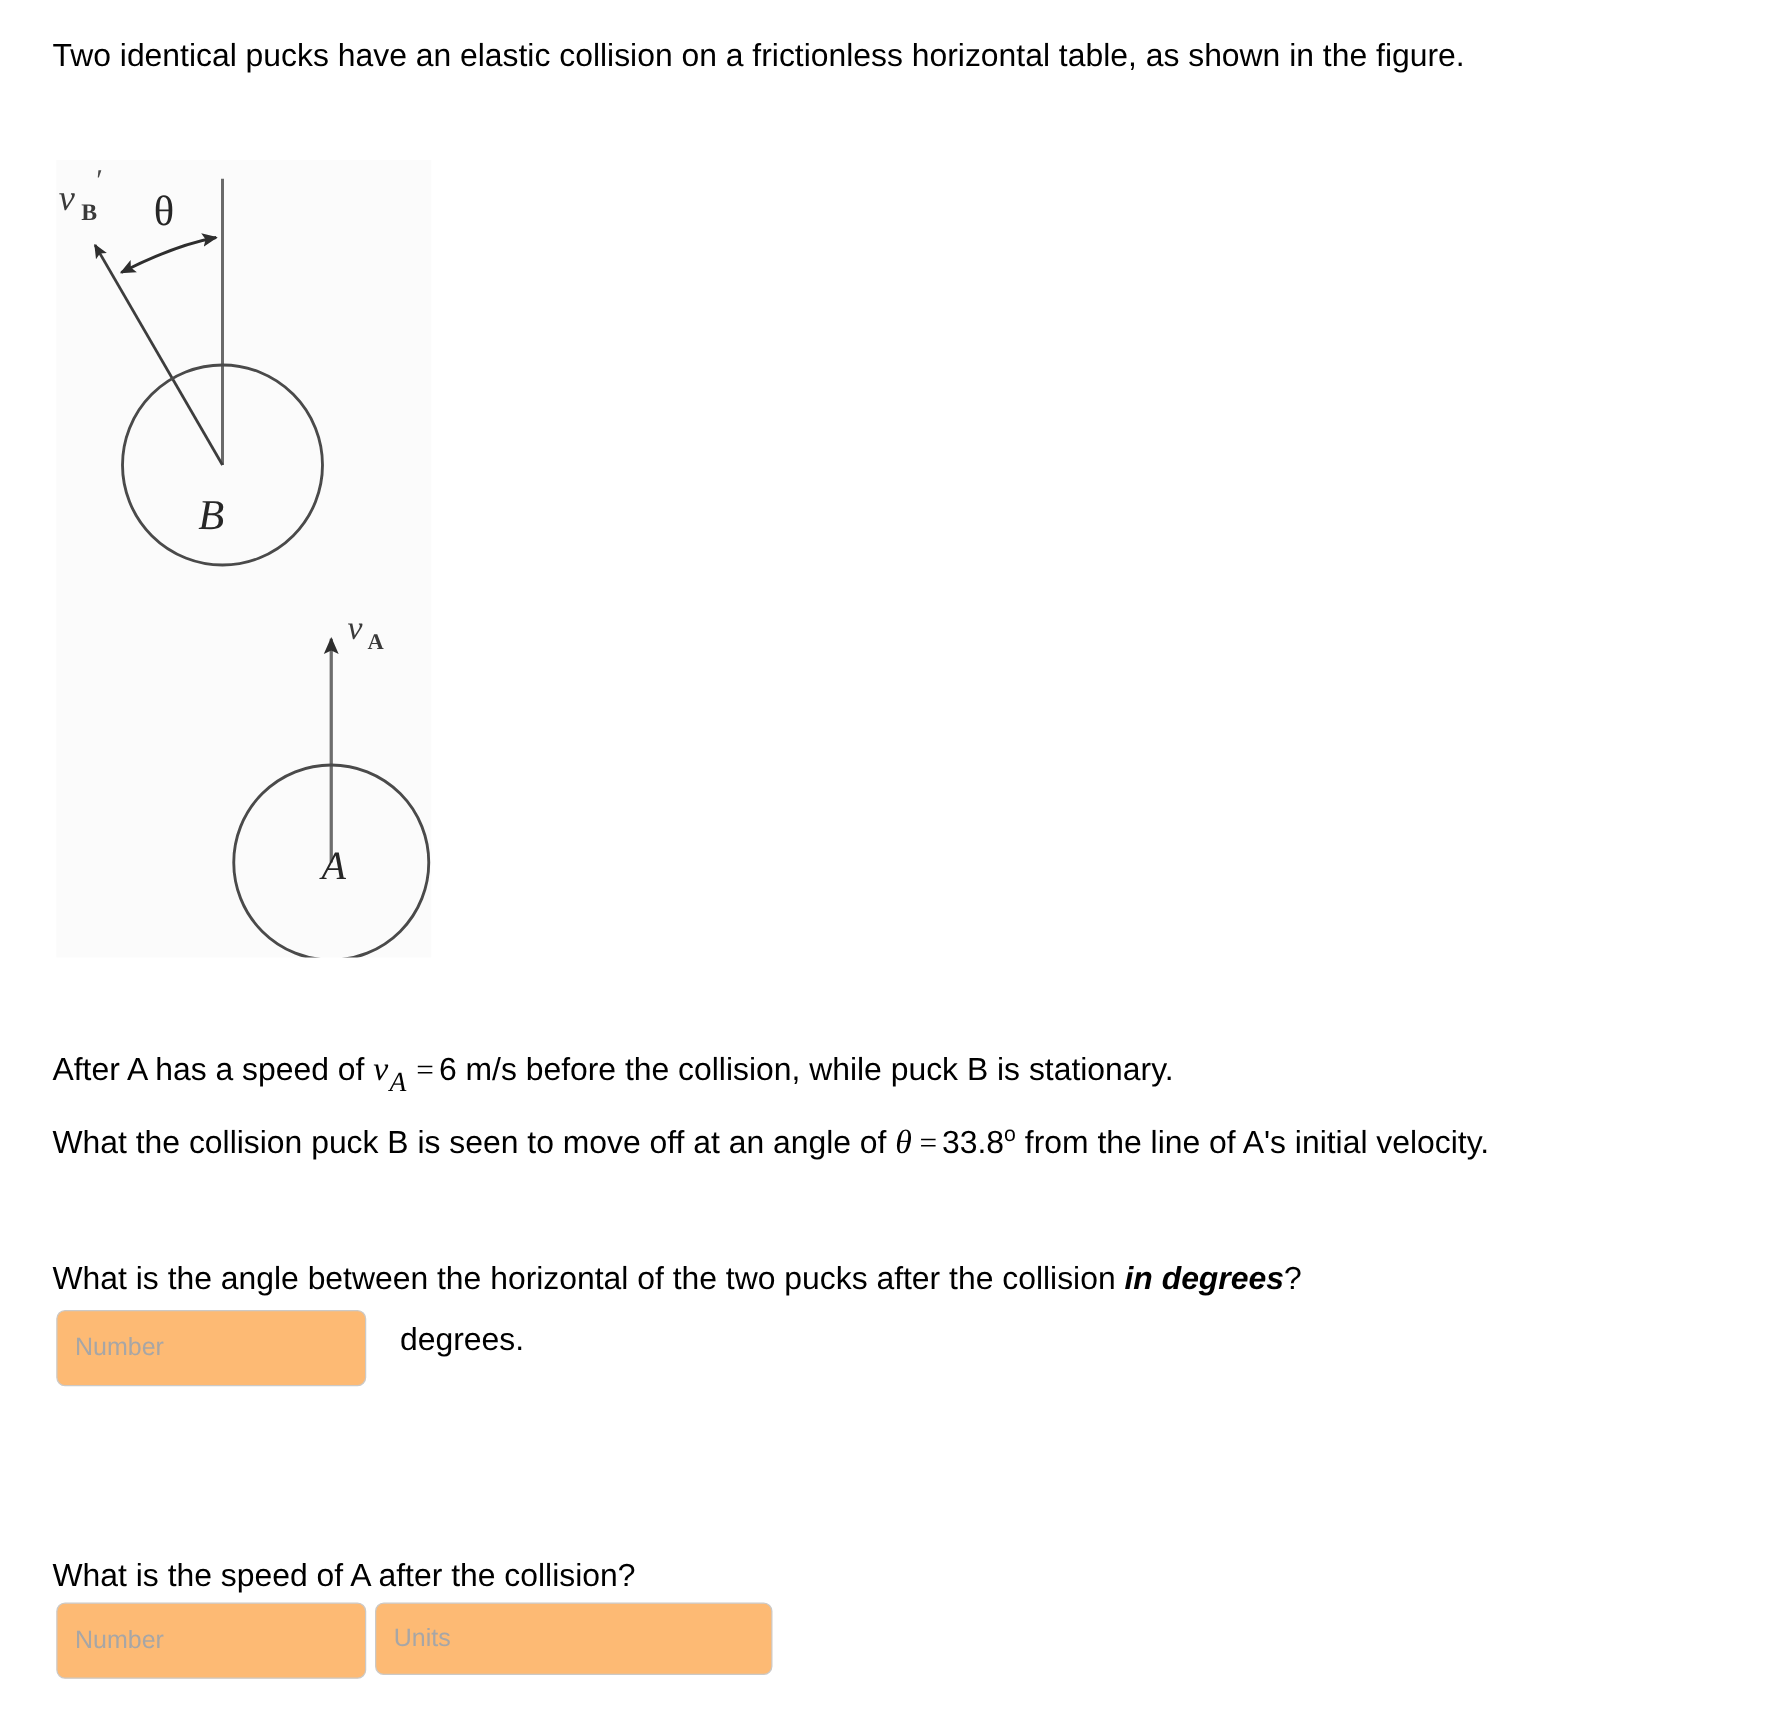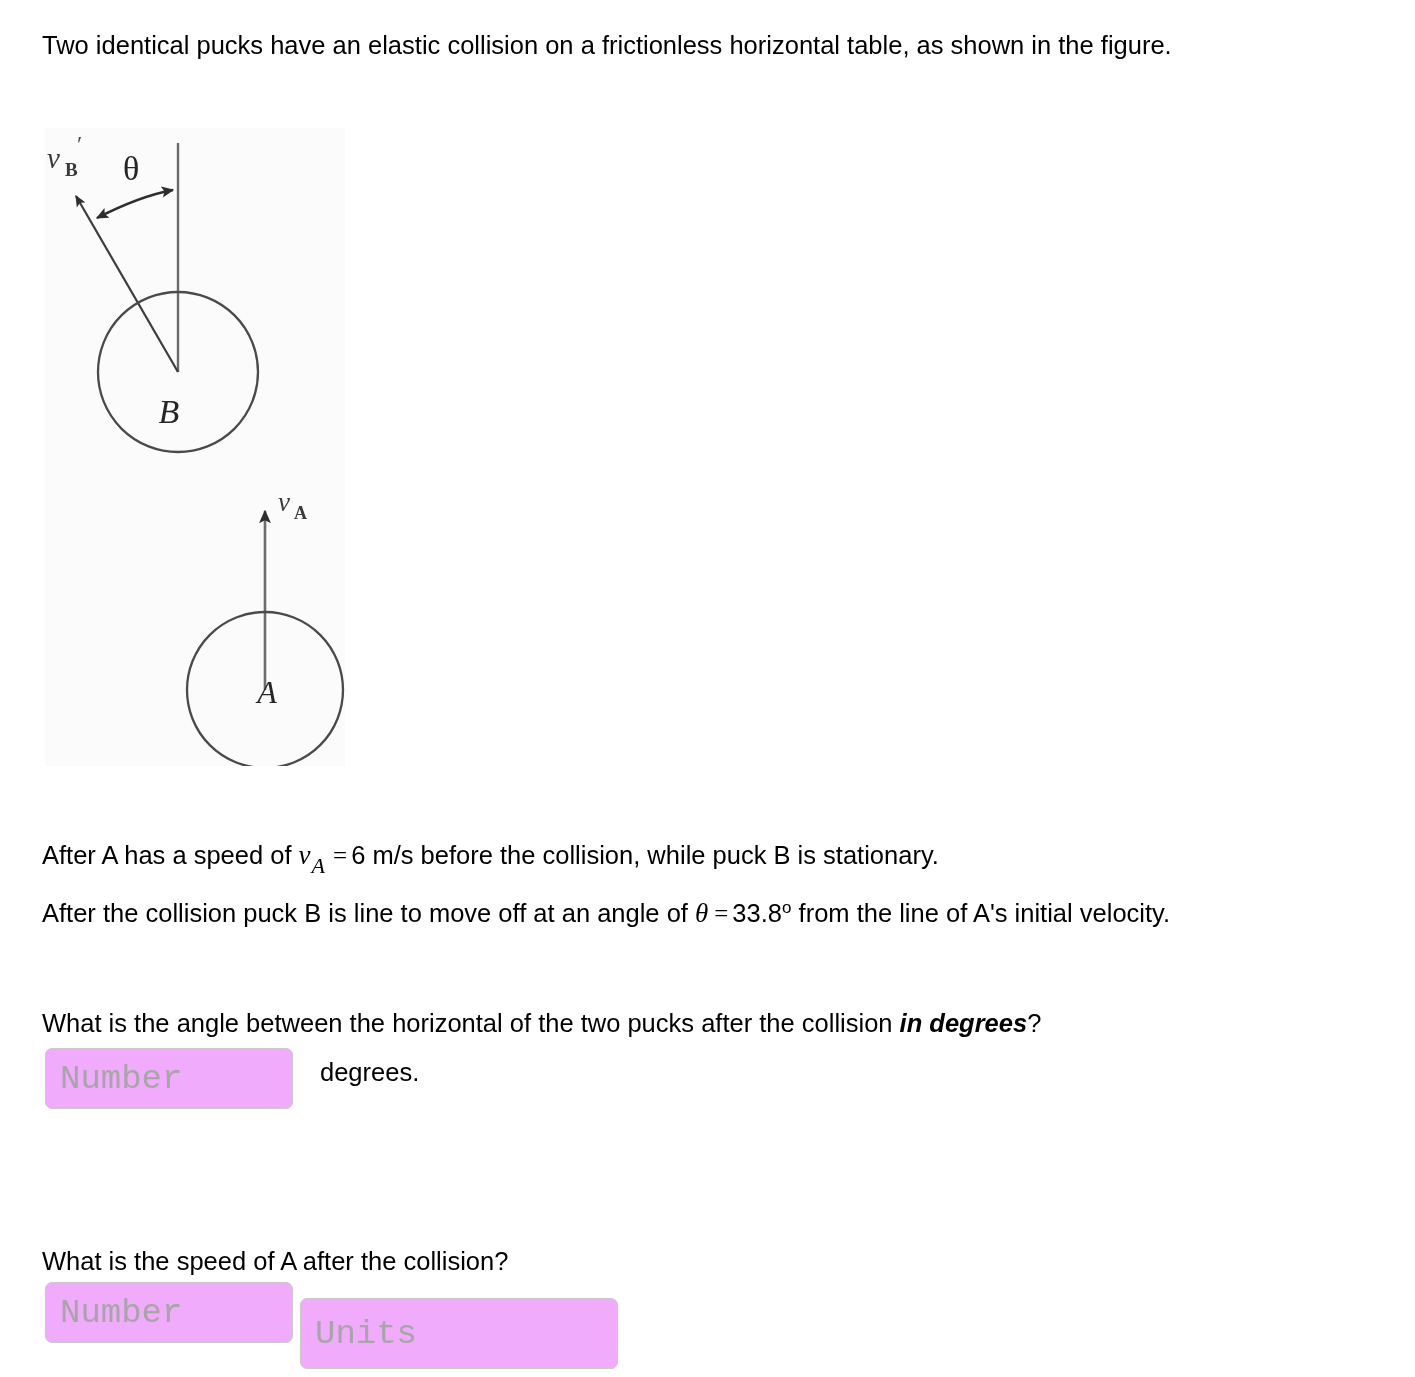--- a/index.html
+++ b/index.html
@@ -77,25 +77,25 @@
     line-height: 0;
   }
 
   
   #q1-text { left: 42px; top: 1007px; }
   #q2-text { left: 42px; top: 1245px; }
   .bold-seg { font-weight: bold; font-style: italic; }
 
   .field {
     position: absolute;
-    background: #f0abfc;
+    background: #fdba74;
     border: 1px solid #ccc9c6;
     border-radius: 7px;
-    font-family: Liberation Mono, monospace;
-    font-size: 34px;
+    font-family: Liberation Sans, sans-serif;
+    font-size: 20px;
     color: #1d1d1d;
     padding: 0 14px;
     outline: none;
   }
   .field::placeholder {
     color: #a7a6a6;
     opacity: 1;
   }
 
   #q1-number-input {
@@ -113,22 +113,21 @@
   #q2-number-input {
     left: 45px;
     top: 1282px;
     width: 248px;
     height: 61px;
   }
   #q2-units-input {
     left: 300px;
     top: 1282px;
     width: 318px;
-    height: 71px;
-    margin-top: 16px;
+    height: 58px;
   }
 </style>
 </head>
 <body>
 
 <div class="prose" id="intro-text">Two identical pucks have an elastic collision on a frictionless horizontal table, as shown in the figure.</div>
 
 <div id="figure-panel">
   <svg id="figure-svg" viewBox="0 0 300 638">
     <defs>
@@ -166,21 +165,21 @@
       <text x="233" y="383" font-family="Liberation Serif, serif" font-style="italic" font-size="27" fill="#3a3a3a">v</text>
       <text x="249" y="391" font-family="Liberation Serif, serif" font-size="18" fill="#3a3a3a" font-weight="bold">A</text>
     </g>
 
     <text x="222" y="575" font-family="Liberation Serif, serif" font-style="italic" font-size="32" fill="#262626" text-anchor="middle">A</text>
   </svg>
 </div>
 
 <div class="prose" id="stmt-line-1"><span>After A has a speed of </span><span class="mathvar">v</span><span class="mathvar-sub">A</span><span class="eqsign">=</span><span>6 m/s before the collision, while puck B is stationary.</span></div>
 
-<div class="prose" id="stmt-line-2"><span>After the collision puck B is line to move off at an angle of </span><span class="mathvar">θ</span><span class="eqsign">=</span><span>33.8</span><span class="deg-sup">o</span><span> from the line of A's initial velocity.</span></div>
+<div class="prose" id="stmt-line-2"><span>What the collision puck B is seen to move off at an angle of </span><span class="mathvar">θ</span><span class="eqsign">=</span><span>33.8</span><span class="deg-sup">o</span><span> from the line of A's initial velocity.</span></div>
 
 <div class="prose" id="q1-text"><span>What is the angle between the horizontal of the two pucks after the collision </span><span class="bold-seg">in degrees</span><span>?</span></div>
 
 <input class="field" id="q1-number-input" type="text" placeholder="Number" style="">
 
 <div class="prose" id="q1-unit-label">degrees.</div>
 
 <div class="prose" id="q2-text">What is the speed of A after the collision?</div>
 
 <input class="field" id="q2-number-input" type="text" placeholder="Number" style="">

